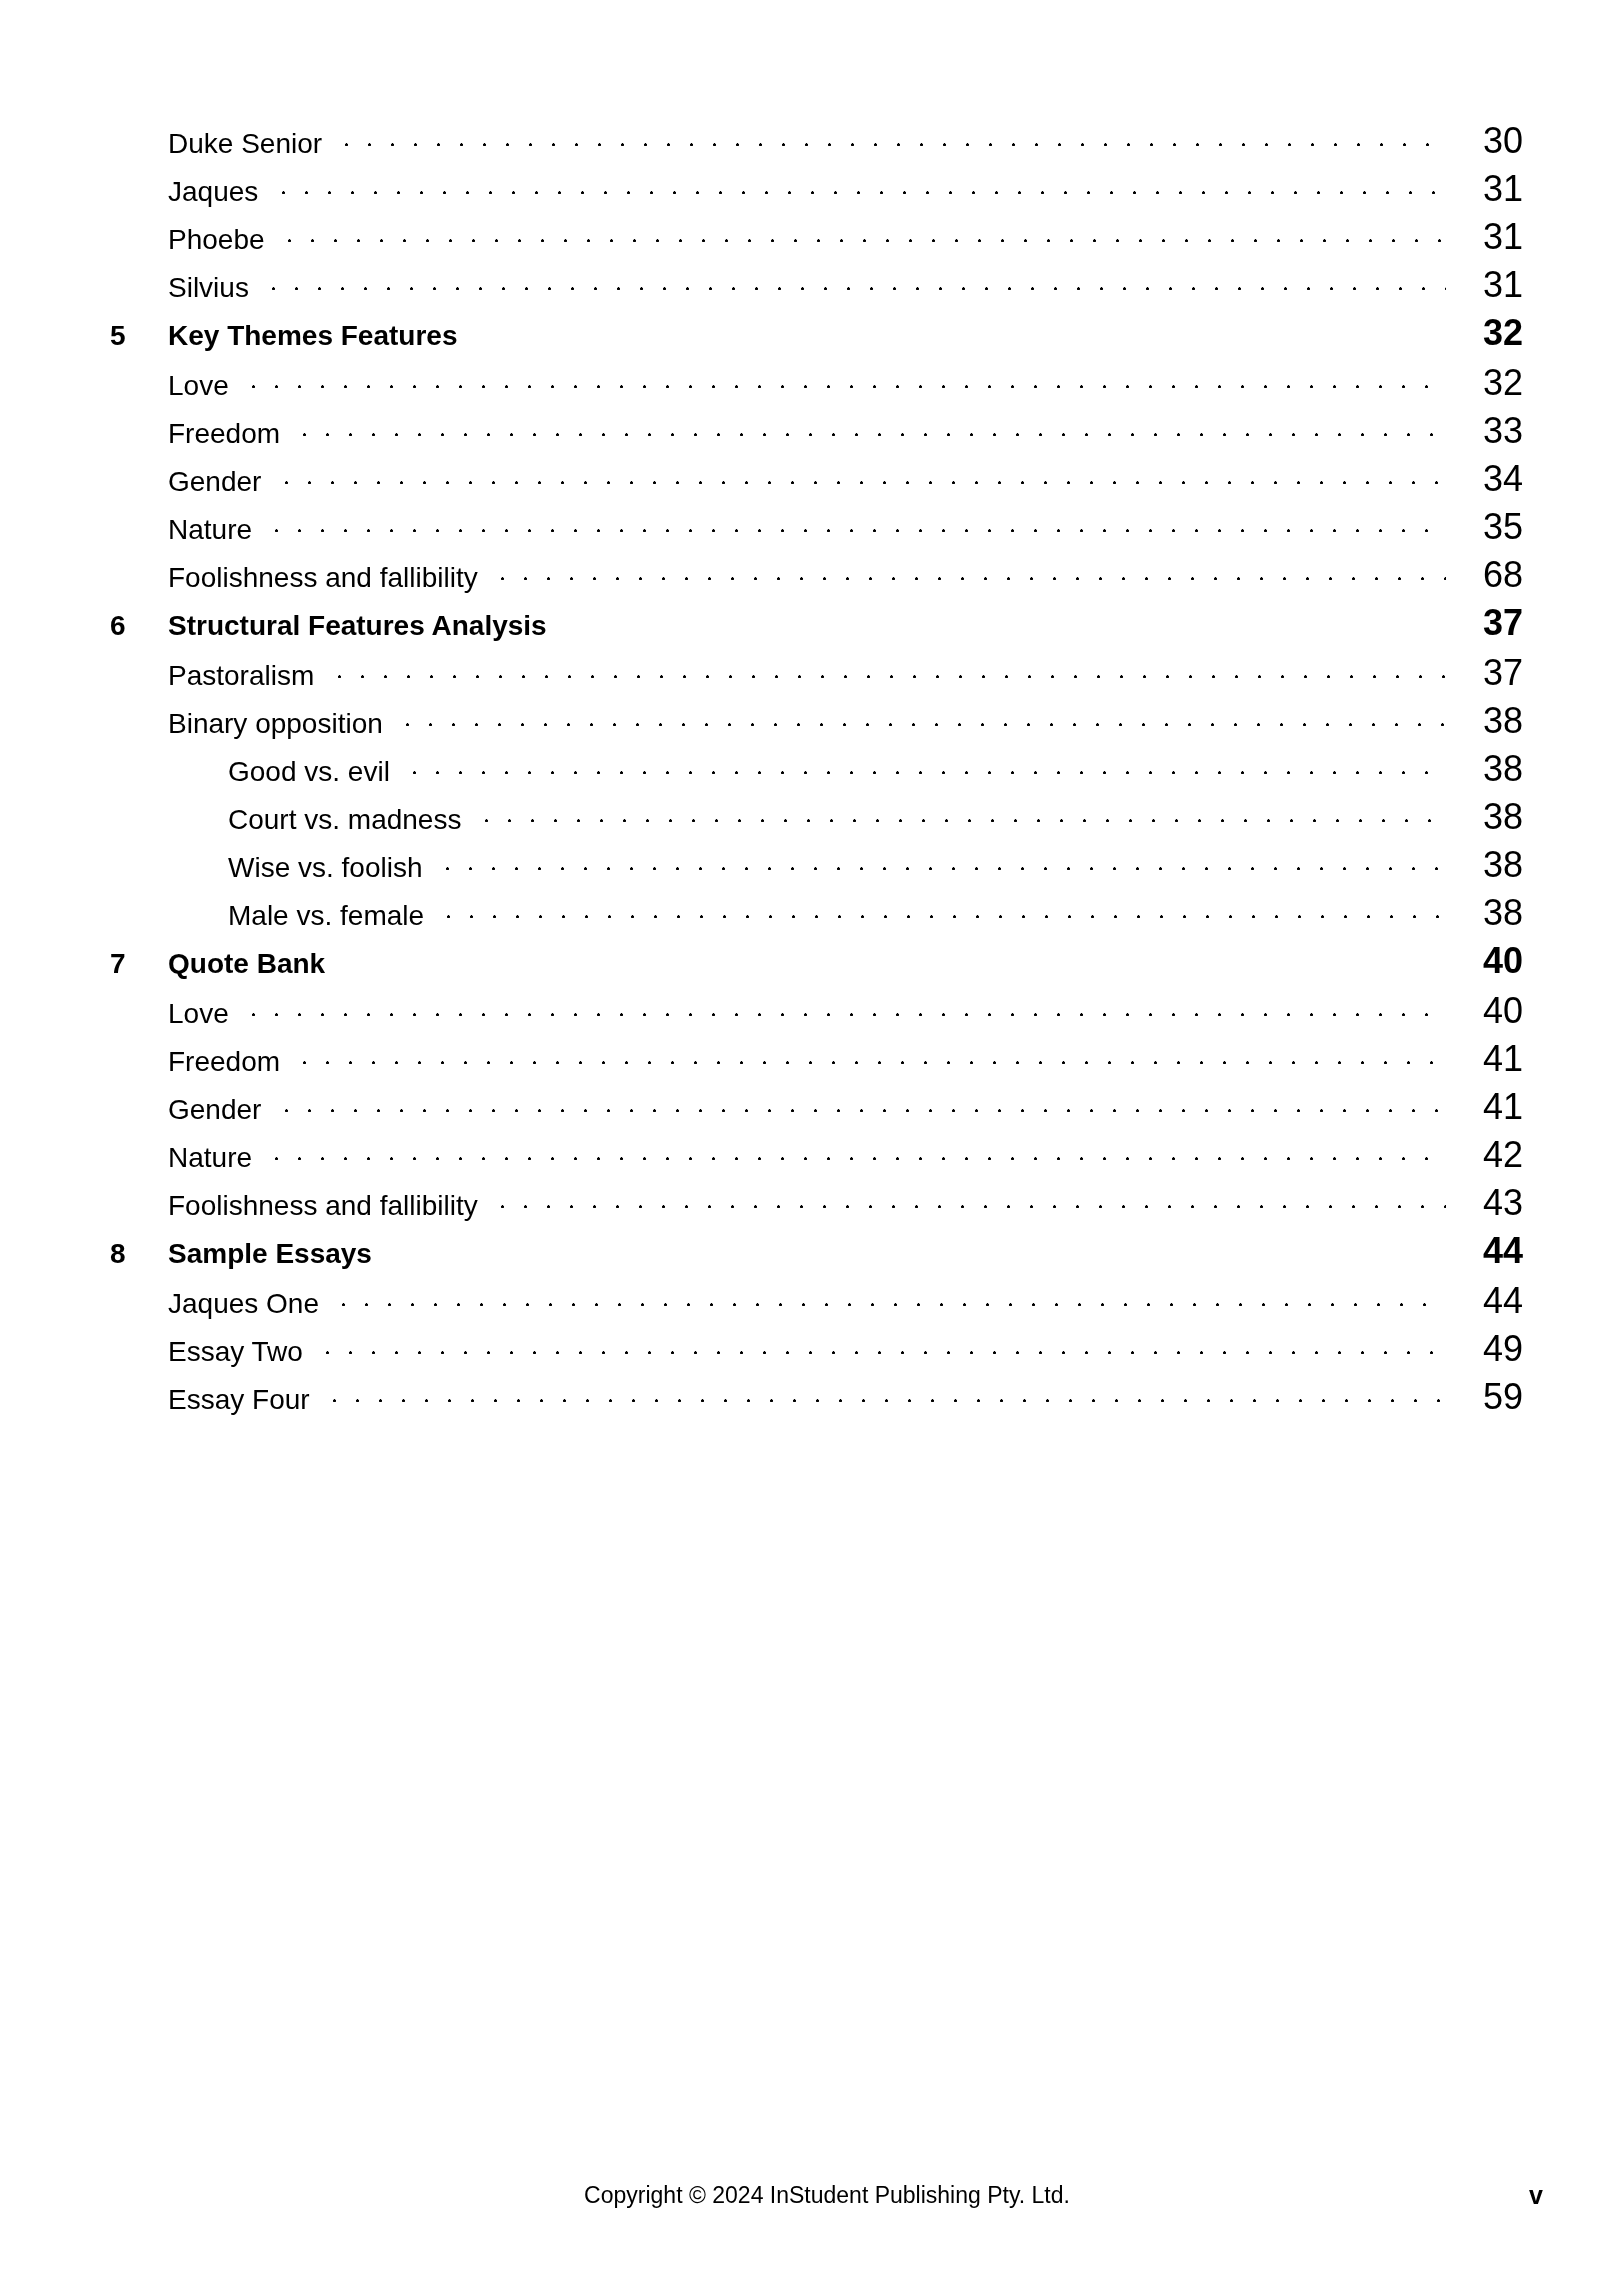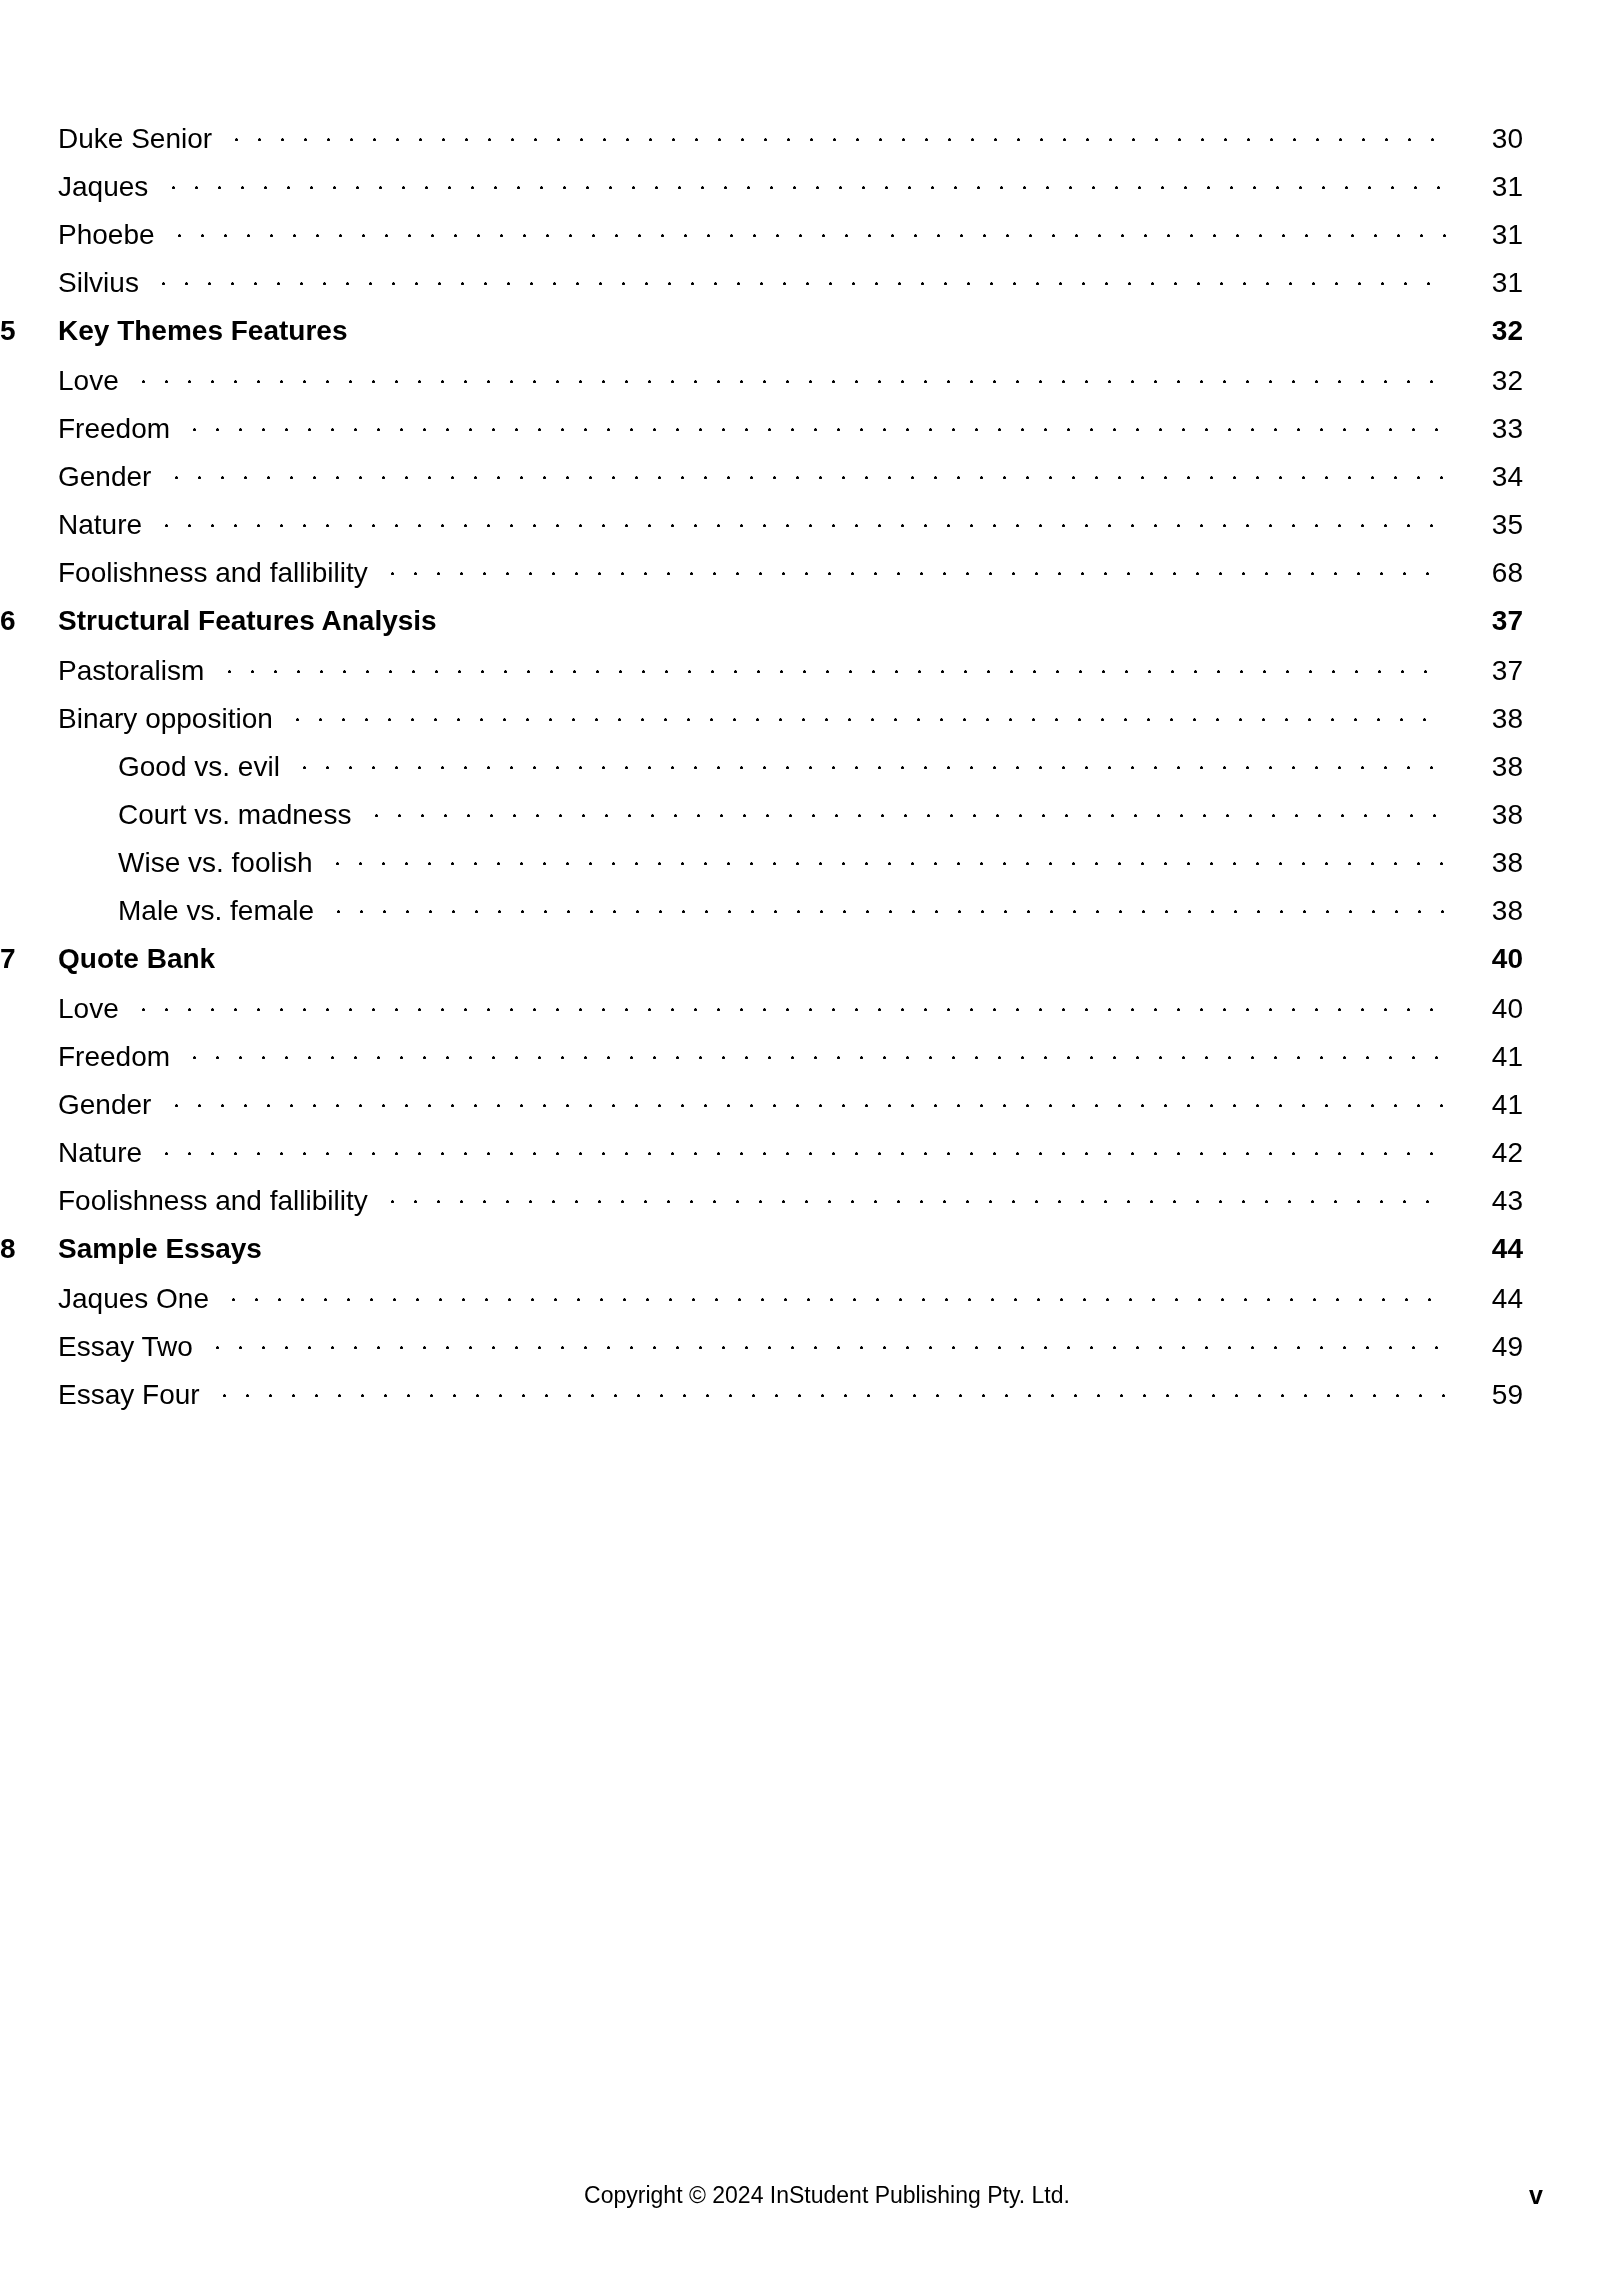--- a/index.html
+++ b/index.html
@@ -23,20 +23,21 @@
     left: 0;
     top: 123px;
     width: 1614px;
   }
 
   
   .toc-row {
     display: flex;
     align-items: baseline;
     height: 48px;
+    padding-left: 110px;
     padding-right: 91px;
     box-sizing: border-box;
   }
 
   .num {
     width: 58px;
     flex: 0 0 58px;
     font-size: 28px;
     font-weight: bold;
     color: #000;
@@ -69,21 +70,21 @@
     background-image: radial-gradient(circle, #000 1.5px, rgba(0,0,0,0) 1.8px);
     background-size: 23px 3.8px;
     background-repeat: repeat-x;
     background-position: left bottom;
   }
 
   .pageno {
     width: 60px;
     flex: 0 0 60px;
     text-align: right;
-    font-size: 28px;
+    font-size: 36px;
     line-height: 1;
     padding-left: 17.3px;
   }
 
   
   .toc-row.level-chapter .label,
   .toc-row.level-chapter .pageno { font-weight: bold; }
   .toc-row.level-chapter .leader::after { background-image: none; }
 
   

